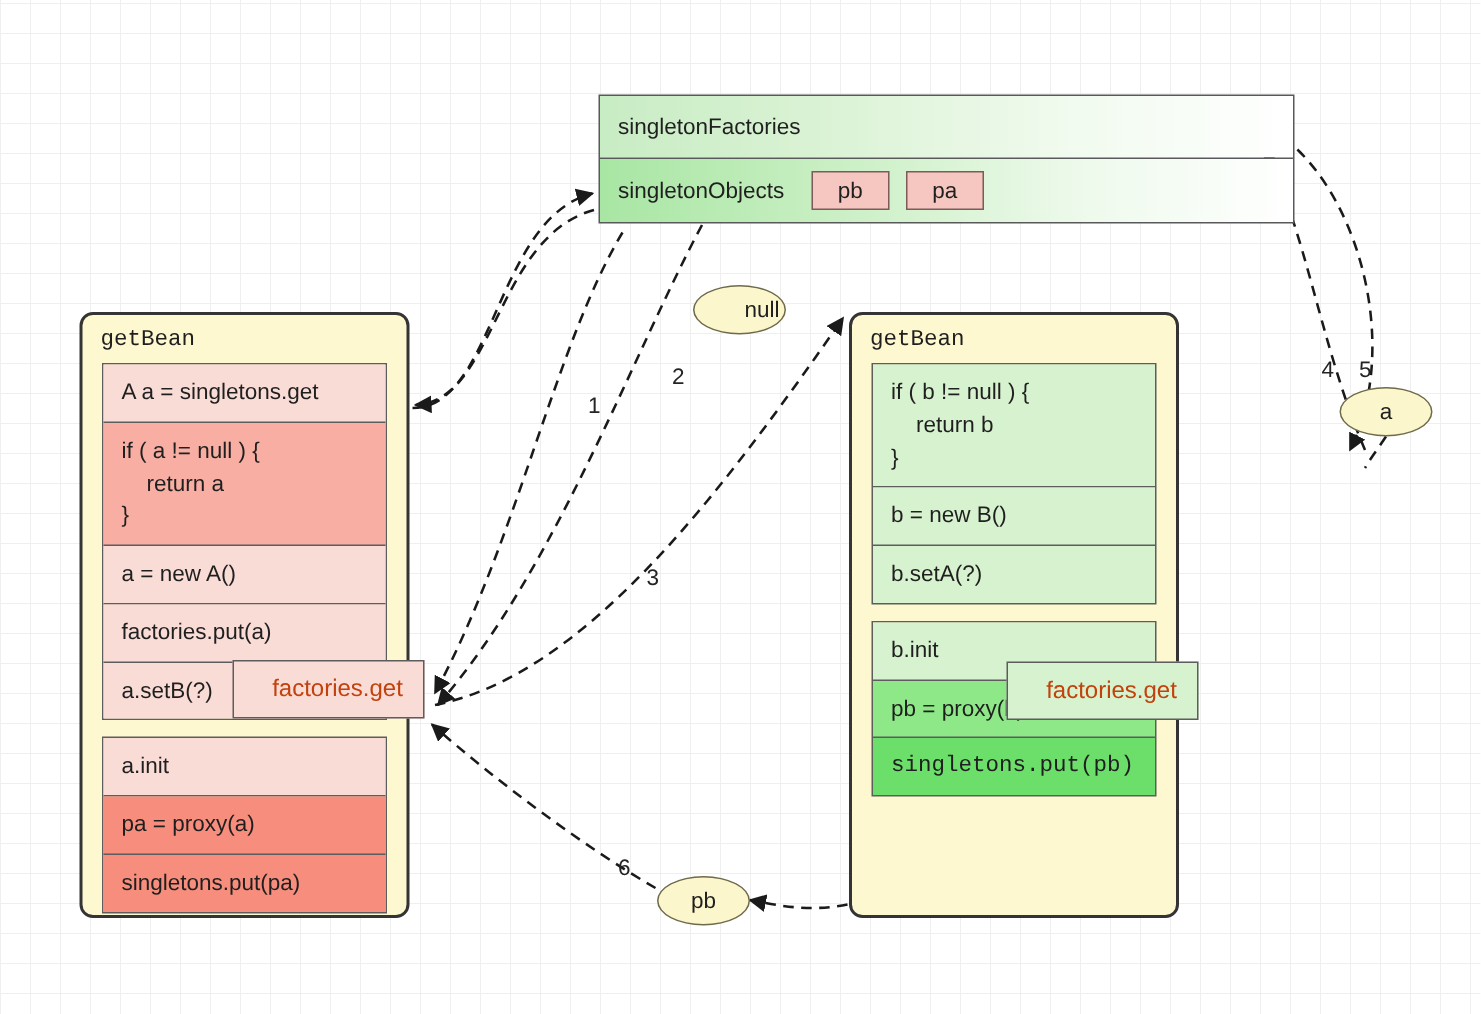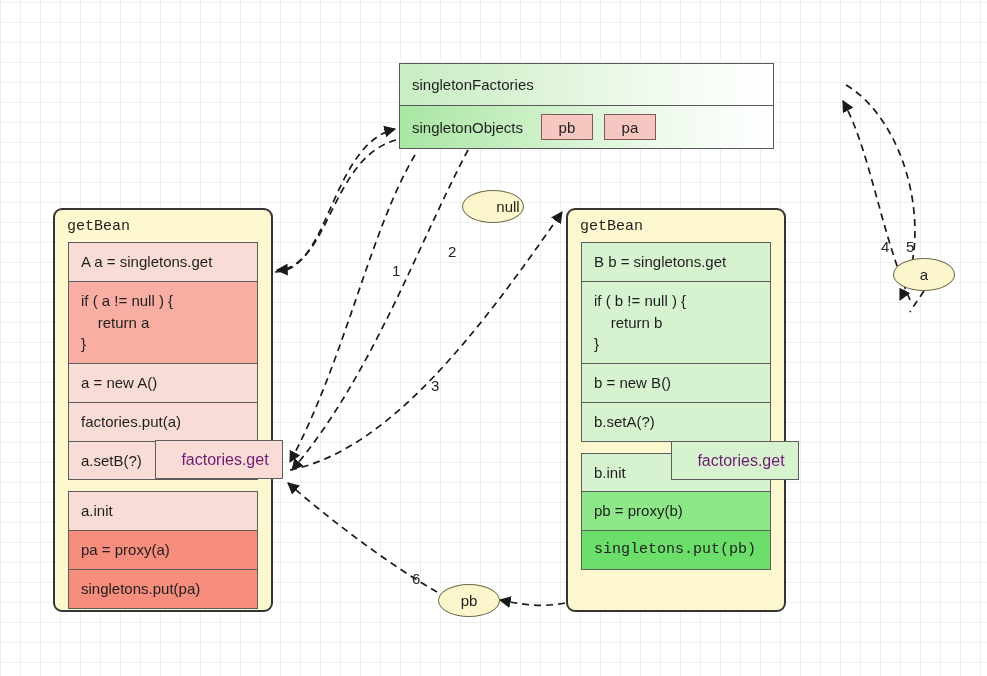--- a/index.html
+++ b/index.html
@@ -28,21 +28,21 @@
     left: 0; top: 0;
     width: 987px; height: 676px;
     pointer-events: none;
   }
 
   
   .registry {
     position: absolute;
     left: 399px;
     top: 63px;
-    width: 375px;
+    width: 464px;
     border: 1px solid #59595c;
     box-sizing: border-box;
     z-index: 4;
   }
   .registry-row {
     height: 42px;
     display: flex;
     align-items: center;
     box-sizing: border-box;
     padding-left: 12px;
@@ -115,21 +115,21 @@
 
   #card-left  { left: 53px;  top: 208px; width: 220px; height: 404px; }
   #card-right { left: 566px; top: 208px; width: 220px; height: 404px; }
 
   
   .callout {
     position: absolute;
     border: 1px solid #5d5d5d;
     box-sizing: border-box;
     font-size: 16px;
-    color: #701a75;
+    color: #c2410c;
     display: flex;
     align-items: center;
     justify-content: center;
     z-index: 6;
     padding-left: 12px;
   }
   #callout-left  { left: 155px; top: 440px; width: 128px; height: 39px; background: #fadcd6; }
   #callout-right { left: 671px; top: 441px; width: 128px; height: 39px; background: #d7f2ce; }
 
   
@@ -219,21 +219,20 @@
     <div class="stack">
       <div class="frame p-light">a.init</div>
       <div class="frame p-dark">pa = proxy(a)</div>
       <div class="frame p-dark">singletons.put(pa)</div>
     </div>
   </div>
 
   <div class="bean-card" id="card-right">
     <div class="bean-title">getBean</div>
     <div class="stack">
-      <div class="frame g-light">B b = singletons.get</div>
       <div class="frame g-light">if ( b != null ) {
     return b
 }</div>
       <div class="frame g-light">b = new B()</div>
       <div class="frame g-light">b.setA(?)</div>
     </div>
     <div class="stack">
       <div class="frame g-light">b.init</div>
       <div class="frame g-mid">pb = proxy(b)</div>
       <div class="frame g-dark">singletons.put(pb)</div>

